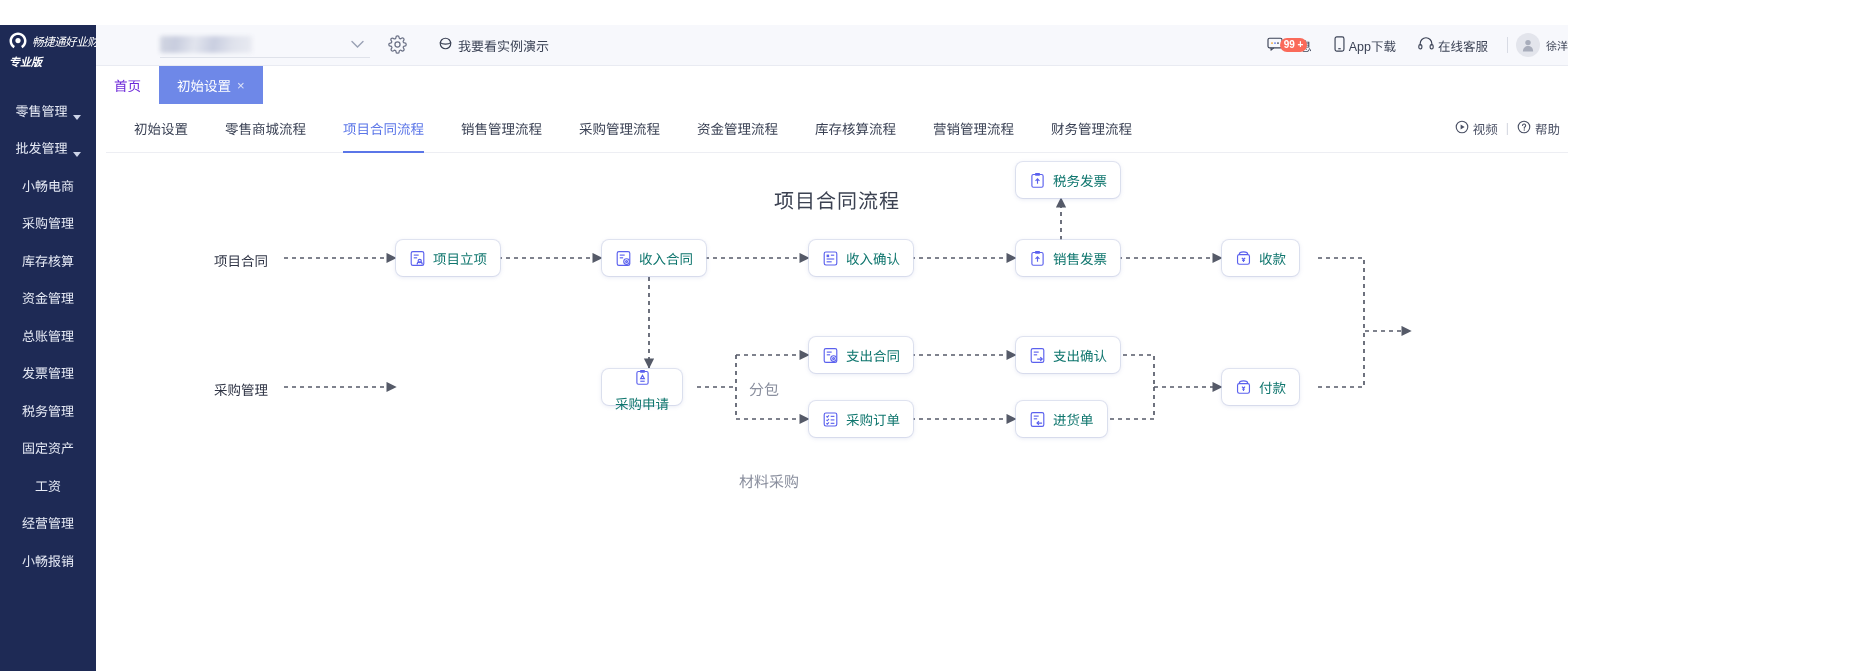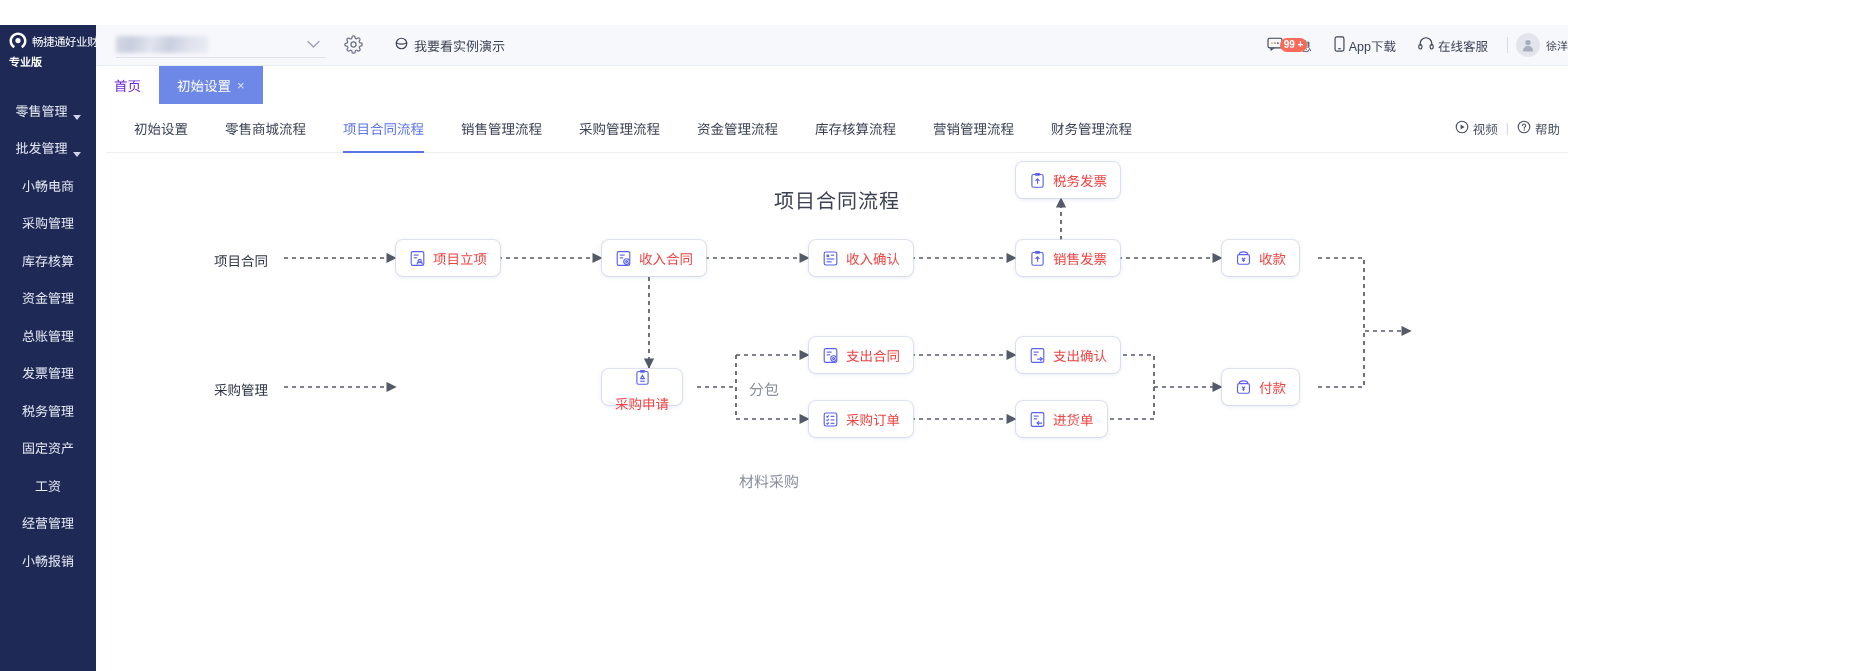--- a/index.html
+++ b/index.html
@@ -18,20 +18,21 @@
   .sidebar {
     position: absolute; left: 0; top: 25px;
     width: 96px; height: 646px;
     background: #1e2a55;
     overflow: hidden;
   }
   .logo-block {
     height: 53px;
     padding: 6px 10px 0 8px;
     position: relative;
+    font-style: italic;
   }
   .logo-row { display: flex; align-items: center; gap: 4px; }
   .logo-mark {
     width: 20px; height: 20px; flex: 0 0 20px;
     position: relative;
   }
   .logo-mark svg { display: block; }
   .logo-text {
     font-size: 11.5px; color: #ffffff; letter-spacing: -0.5px;
     white-space: nowrap; font-weight: 500;
@@ -56,21 +57,21 @@
     border-right: 4.5px solid transparent;
     border-top: 5px solid #cdd4e8;
     display: inline-block;
   }
   
   .topbar {
     position: absolute; left: 96px; top: 25px;
     width: 1472px; height: 41px;
     background: #f7f8fc;
     border-bottom: 1px solid #e9ebf2;
-    display: flex; align-items: center;
+    display: flex; align-items: center; padding-left: 44px;
   }
   .org-select {
     margin-left: 20px;
     width: 210px; height: 26px;
     position: relative;
     display: flex; align-items: center;
     border-bottom: 1px solid #dfe2ea;
   }
   .org-blur {
     position: absolute; left: 0; top: 4px;
@@ -180,21 +181,21 @@
     pointer-events: none;
   }
   .node {
     position: absolute;
     height: 36px;
     background: #ffffff;
     border-radius: 7px;
     box-shadow: 0 1px 5px rgba(90,105,180,0.18), 0 0 0 1px rgba(220,224,238,0.7);
     display: flex; align-items: center;
     gap: 7px; padding: 0 13px;
-    font-size: 13.5px; color: #ef4444;
+    font-size: 13.5px; color: #0f766e;
     white-space: nowrap; cursor: pointer;
   }
   .node .nicon { width: 17px; height: 17px; flex: 0 0 17px; }
   .row-label {
     position: absolute; font-size: 13.5px; color: #2f3445; white-space: nowrap;
   }
   .edge-label {
     position: absolute; font-size: 15px; color: #8a8f9e; white-space: nowrap; margin-top: 43px;
   }
   svg.lines { position: absolute; left:0; top:0; width: 1462px; height: 567px; }

